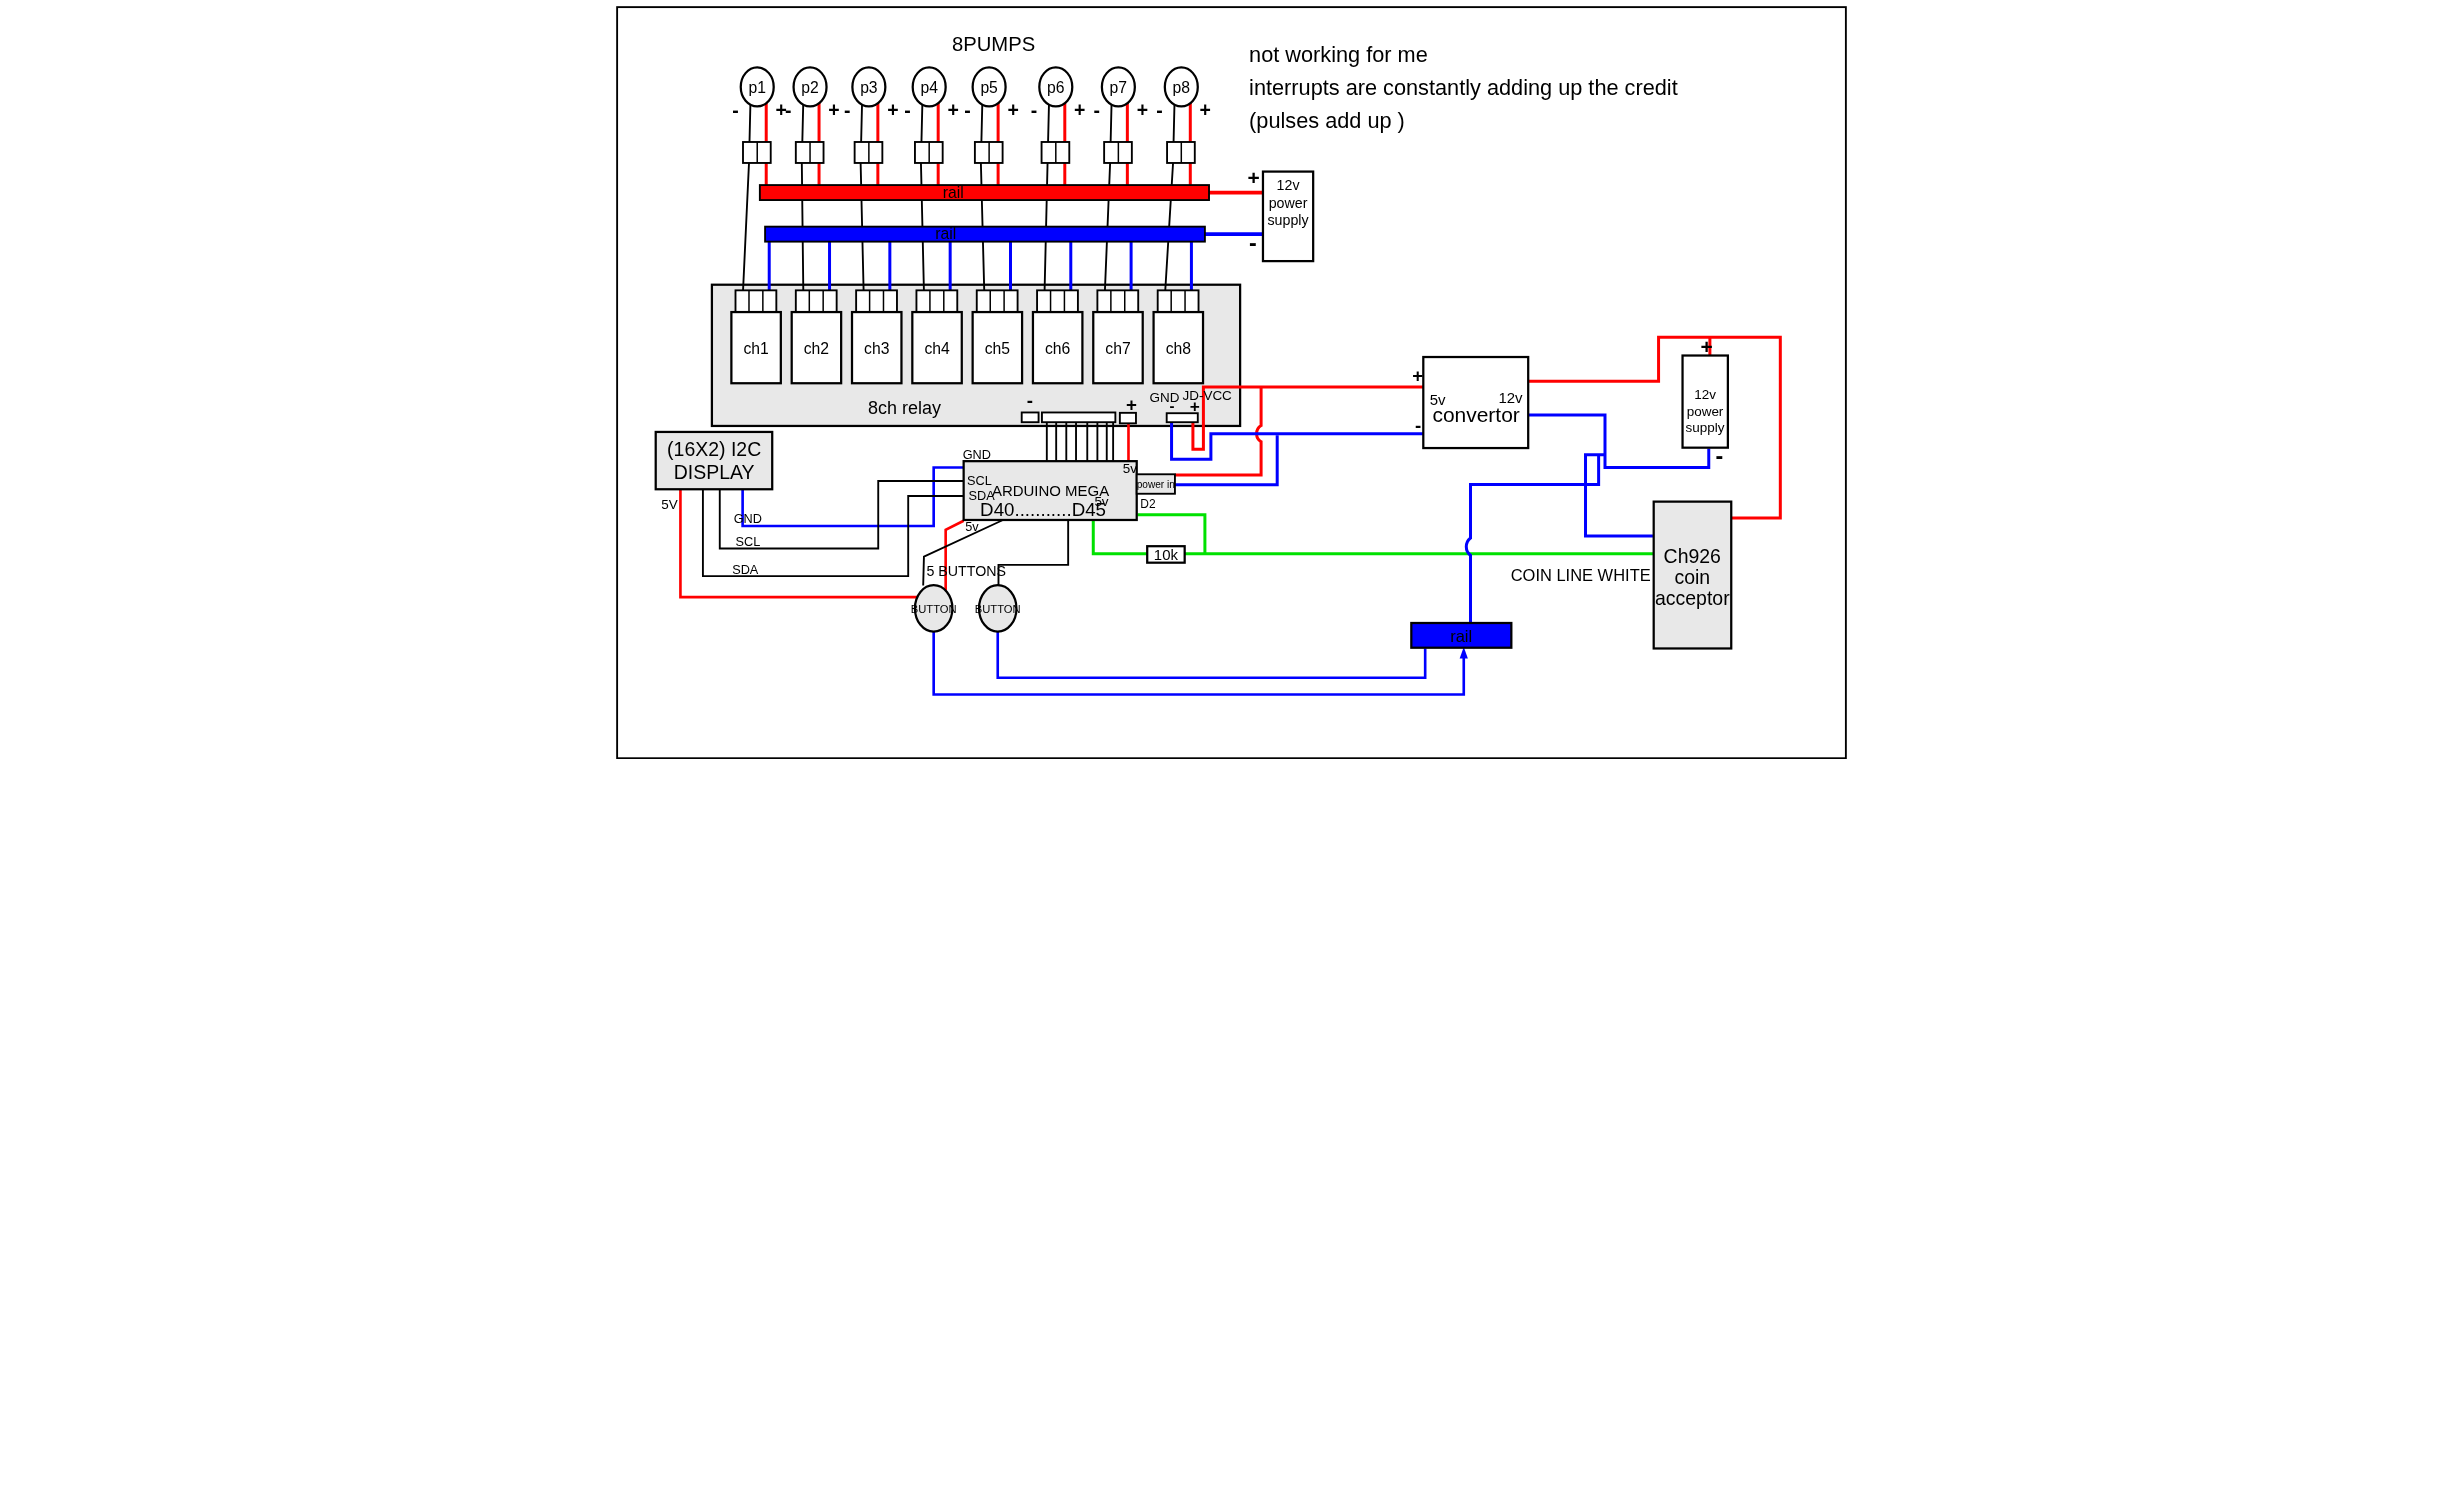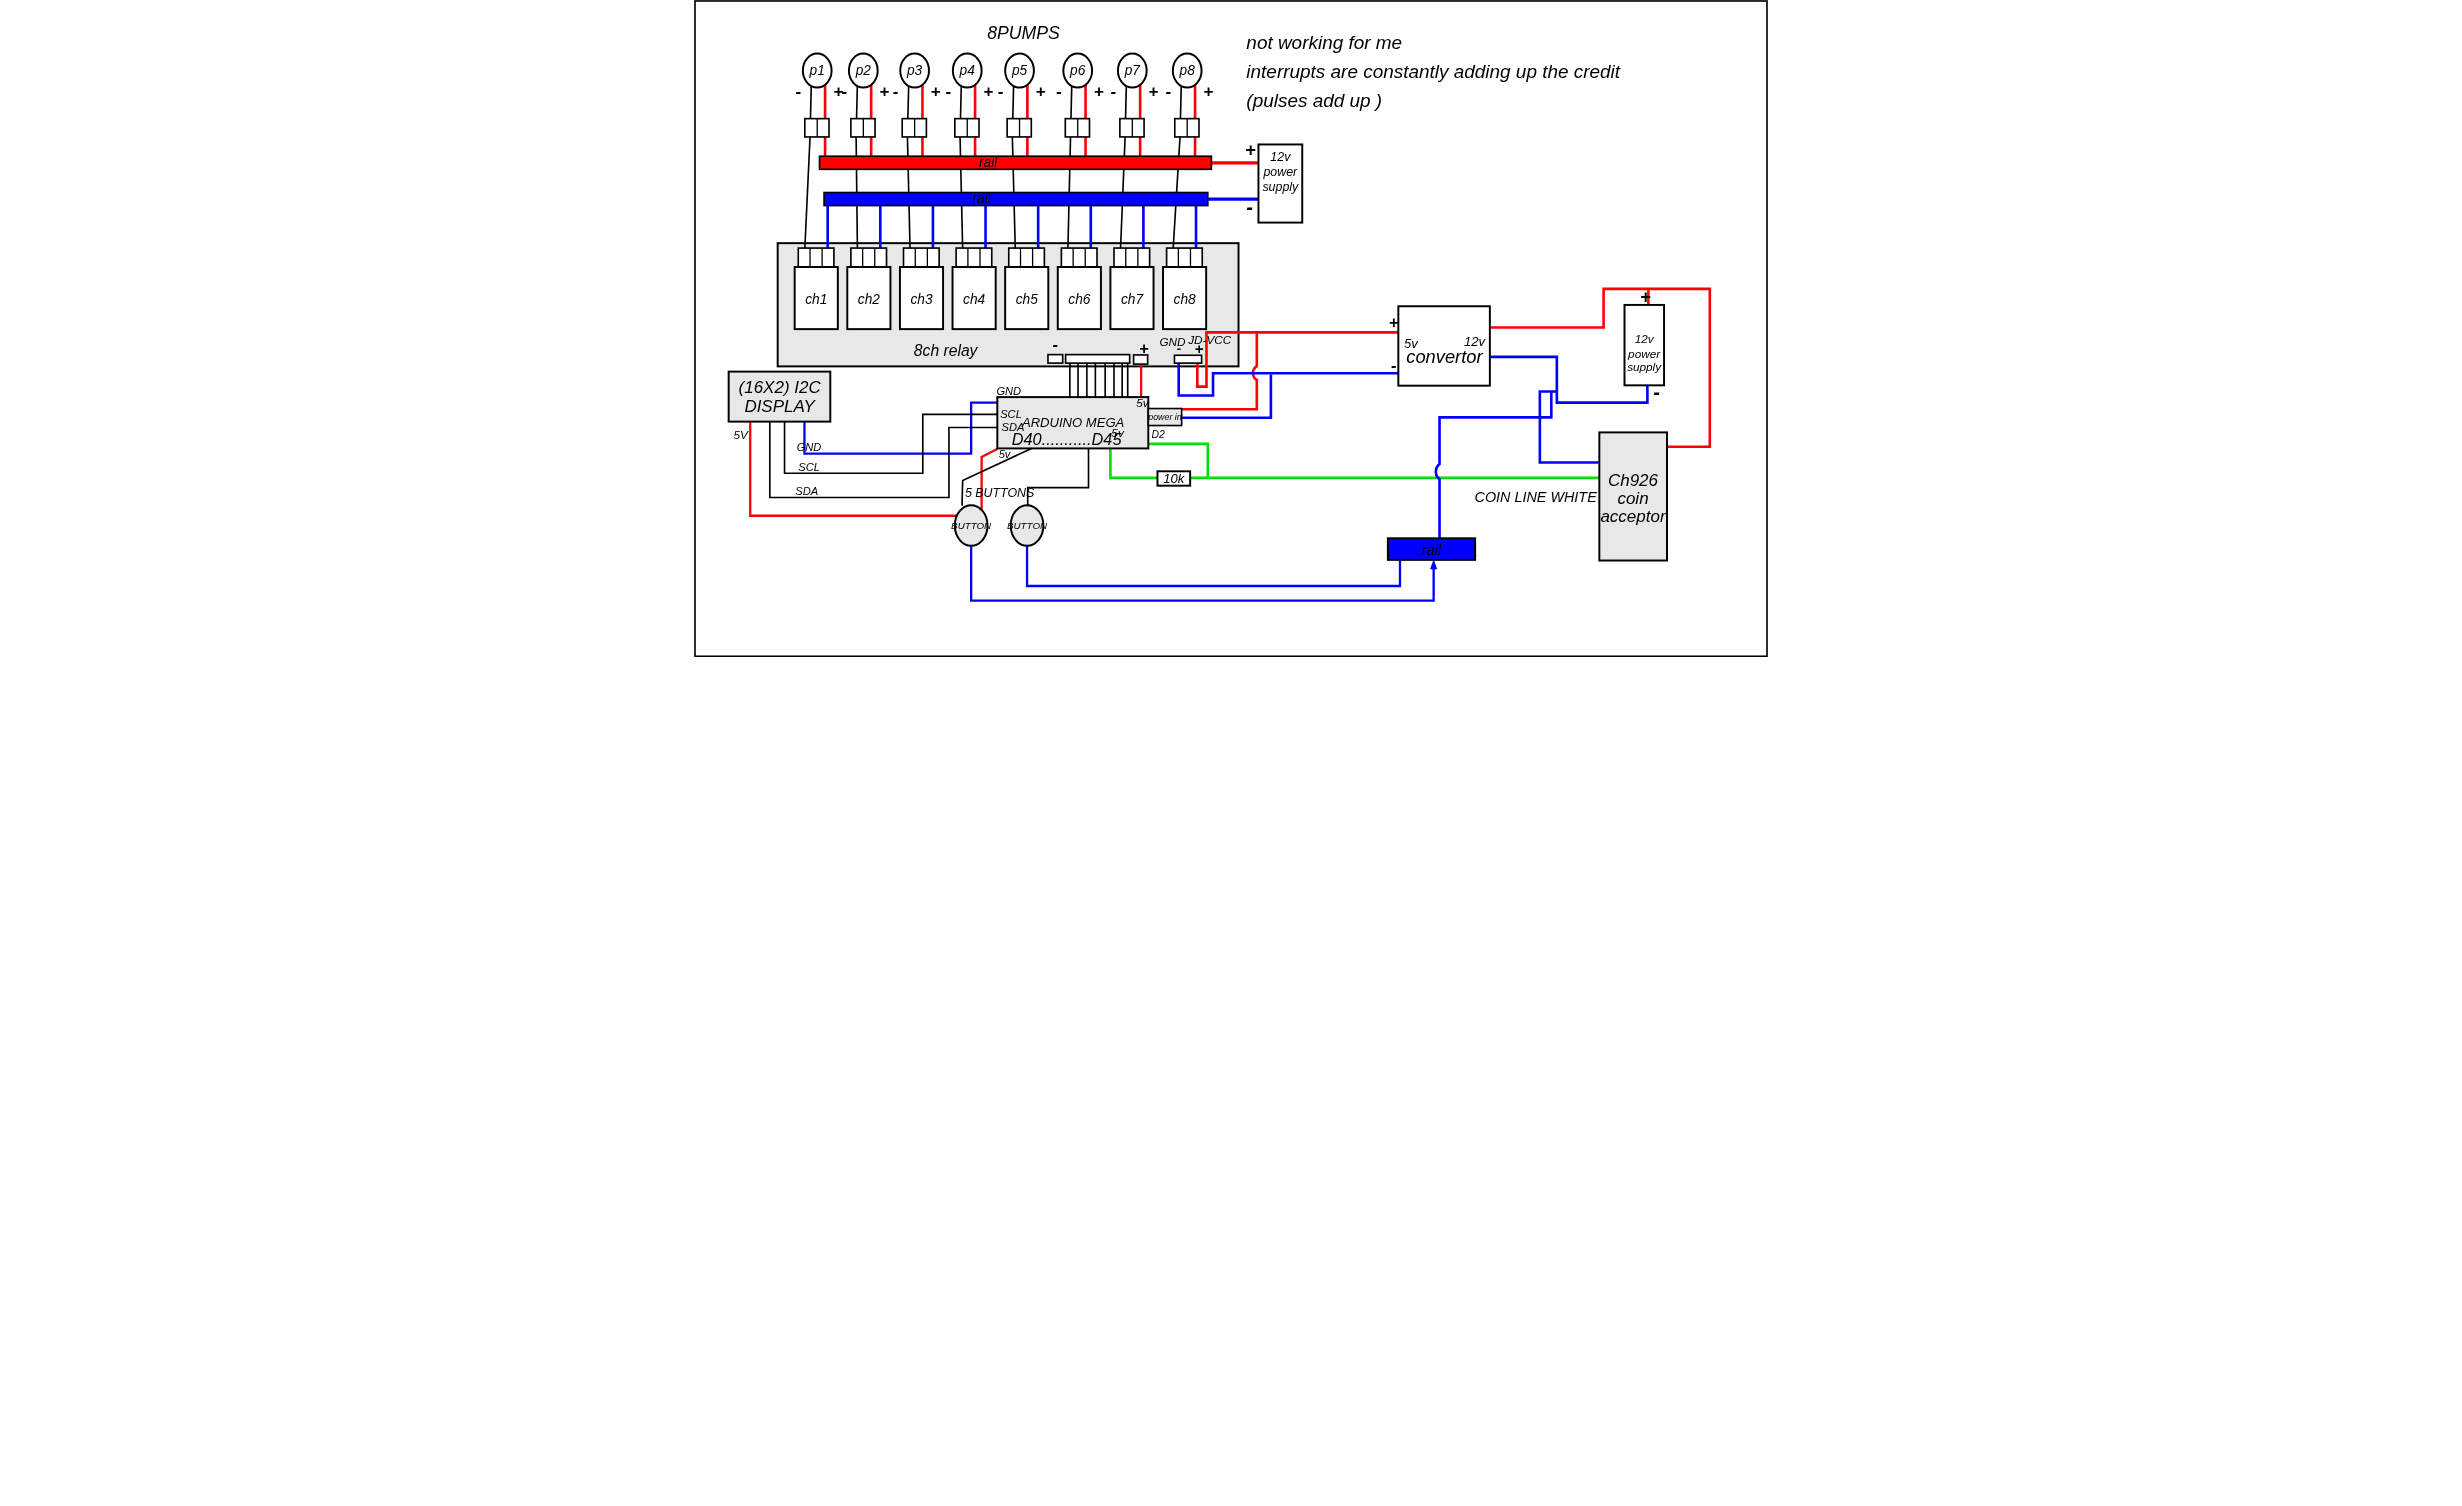--- a/index.html
+++ b/index.html
@@ -1,16 +1,16 @@
 <!DOCTYPE html>
 <html style="font-size:12px"><head>
 <meta charset="utf-8">
 <style>
   html,body{margin:0;padding:0;background:#ffffff;}
-  .page{width:1074px;max-width:100%;margin:0 auto;font-style:italic;}
+  .page{width:1231px;max-width:100%;margin:6px auto;}
   svg{display:block;width:100%;height:auto;background:#fff;}
   text{font-family:"Liberation Sans","DejaVu Sans",sans-serif;fill:#000;}
   .t-mid{text-anchor:middle;}
   .t-end{text-anchor:end;}
   .wire-red{stroke:#ff0000;stroke-width:8;fill:none;}
   .wire-blue{stroke:#0000ff;stroke-width:8;fill:none;}
   .wire-green{stroke:#00e100;stroke-width:8;fill:none;}
   .wire-black{stroke:#000;stroke-width:5;fill:none;}
   .box-white{fill:#ffffff;stroke:#000;stroke-width:6;}
   .box-gray{fill:#e8e8e8;stroke:#000;stroke-width:6;}

